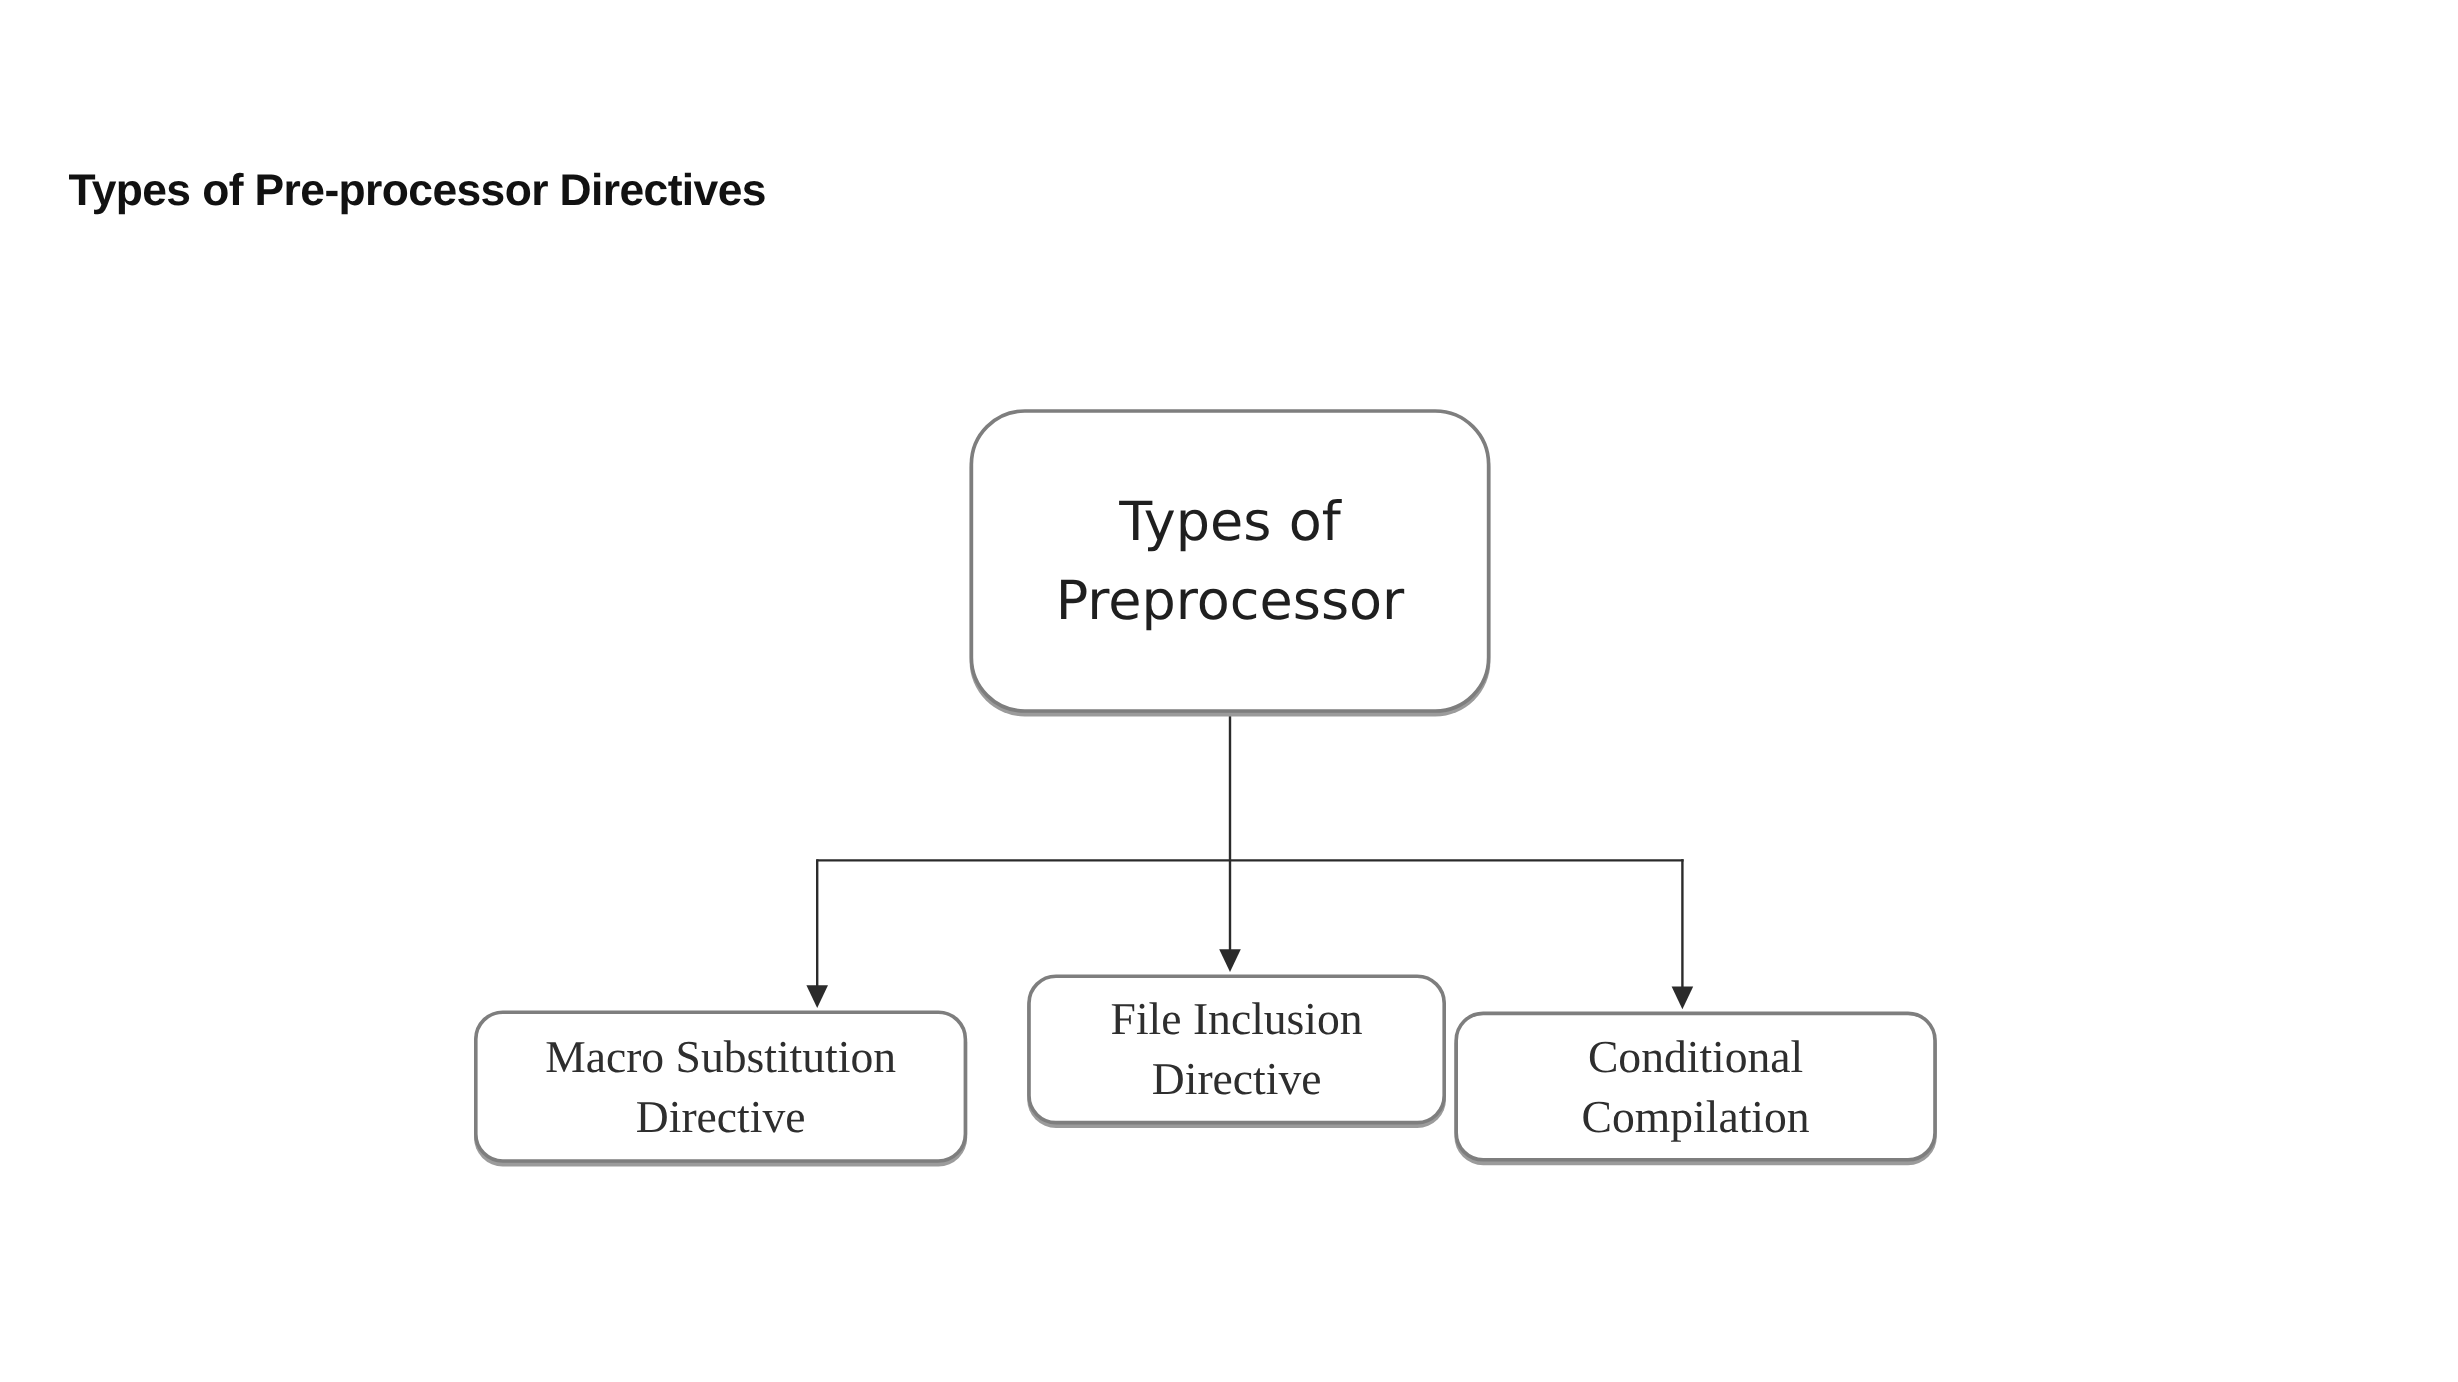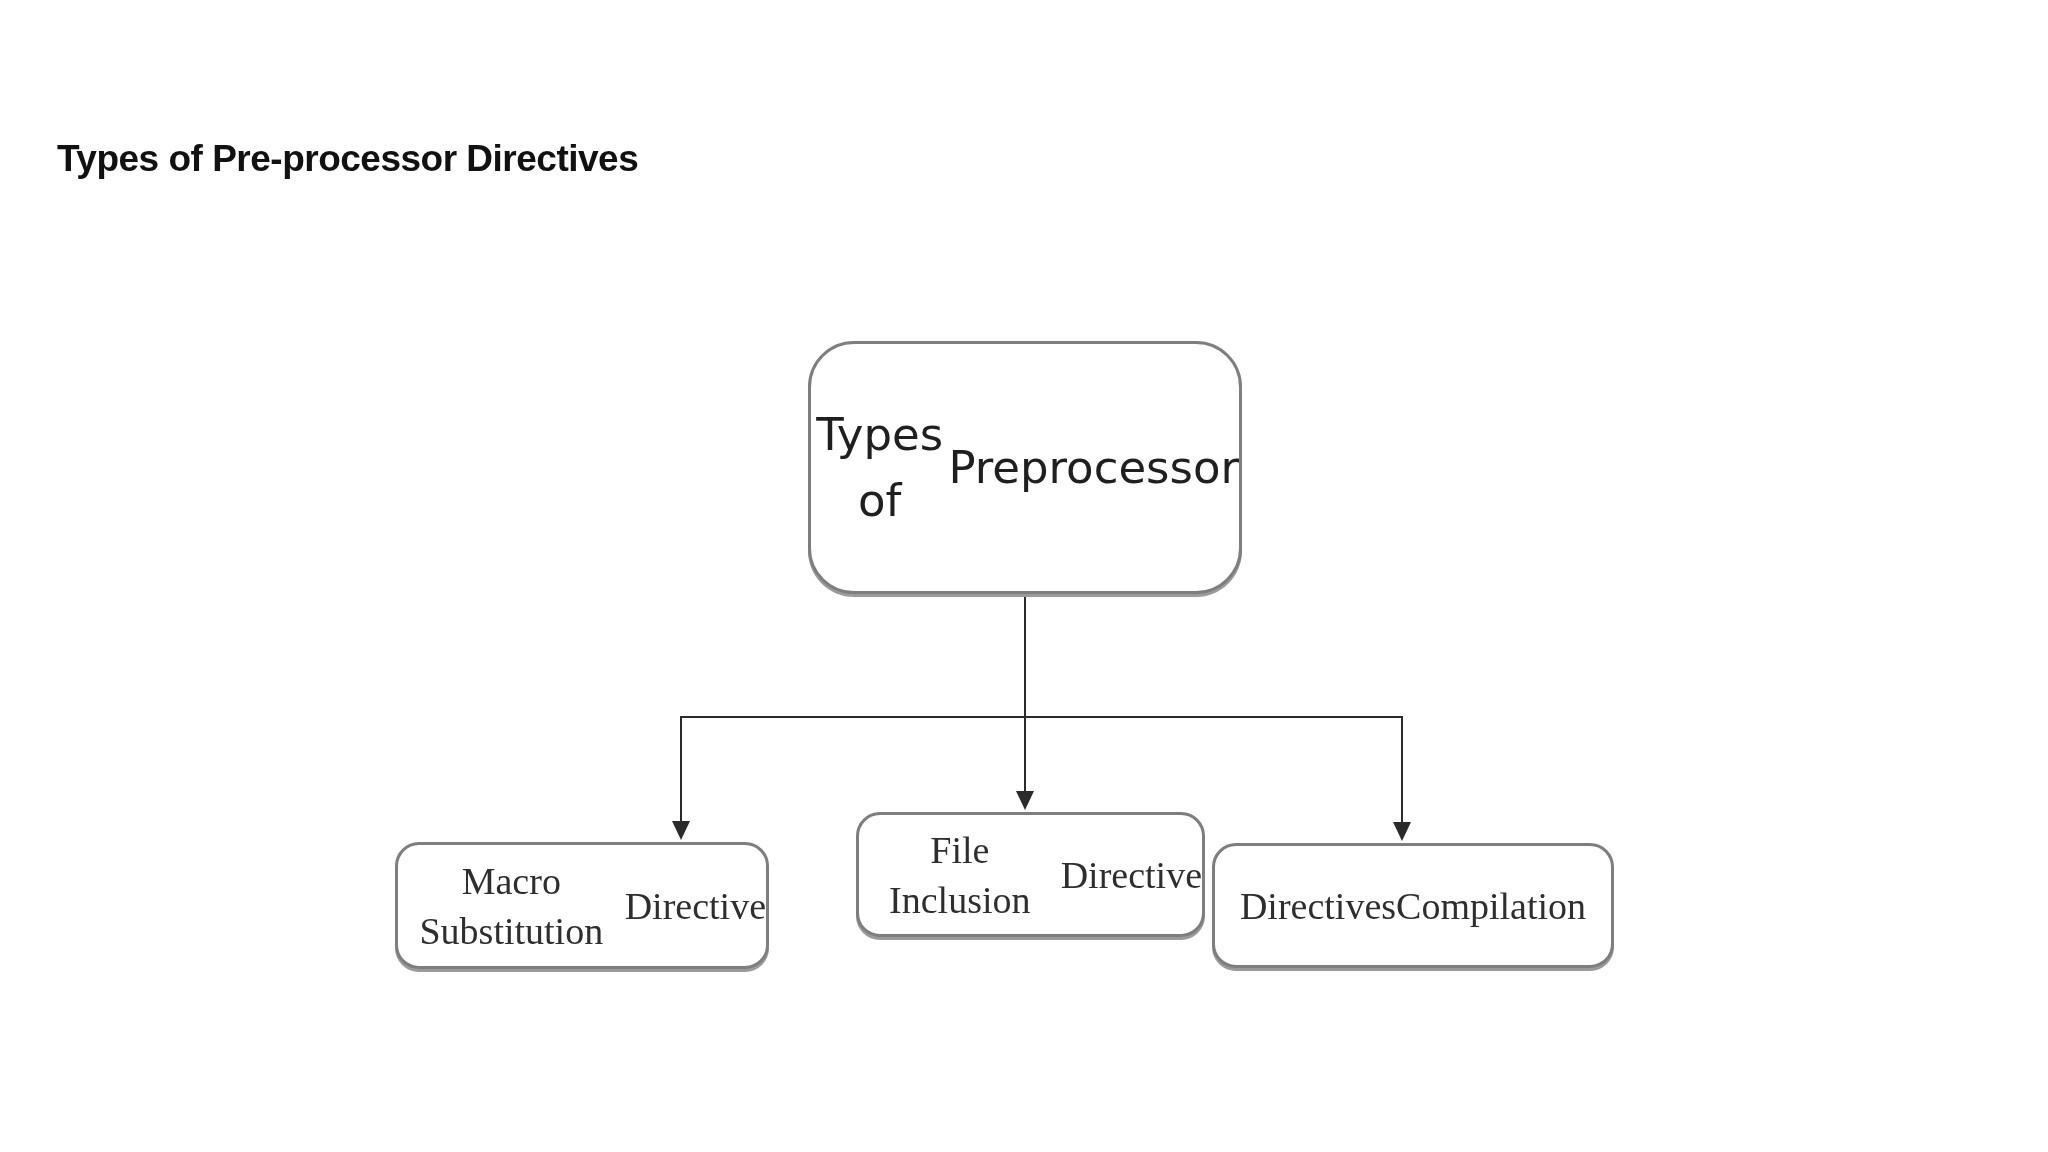--- a/index.html
+++ b/index.html
@@ -50,21 +50,21 @@
   }
   .connectors polygon {
     fill: var(--connector);
   }
   .node {
     position: absolute;
     background: #ffffff;
     border: 3px solid var(--box-border);
     box-shadow: 0 3px 0 #9b9b9b;
     display: flex;
-    flex-direction: row;
+    flex-direction: column;
     justify-content: center;
     align-items: center;
     text-align: center;
   }
   .node span { display: block; }
   .node-root {
     left: 808px;
     top: 341px;
     width: 434px;
     height: 253px;
@@ -74,21 +74,21 @@
     line-height: 66px;
     color: var(--box-text);
   }
   .node-child {
     border-radius: 24px;
     font-family: "Liberation Serif", serif;
     font-size: 38px;
     line-height: 50px;
     color: var(--child-text);
   }
-  .node-macro { left: 395px; top: 842px; width: 374px; height: 127px; align-items: center; }
+  .node-macro { left: 395px; top: 842px; width: 411px; height: 127px; align-items: center; }
   .node-file  { left: 835px; top: 812px; width: 349px; height: 125px; margin-left: 21px; }
   .node-cond  { left: 1212px; top: 843px; width: 402px; height: 125px; }
 </style>
 </head>
 <body>
 
 <h1 class="doc-heading">Types of Pre-processor Directives</h1>
 
 <div class="diagram">
 
@@ -115,17 +115,17 @@
     <span>Macro Substitution</span>
     <span>Directive</span>
   </div>
 
   <div class="node node-child node-file">
     <span>File Inclusion</span>
     <span>Directive</span>
   </div>
 
   <div class="node node-child node-cond">
-    <span>Directives</span>
+    <span>Conditional</span>
     <span>Compilation</span>
   </div>
 
 </div>
 
 </body></html>

